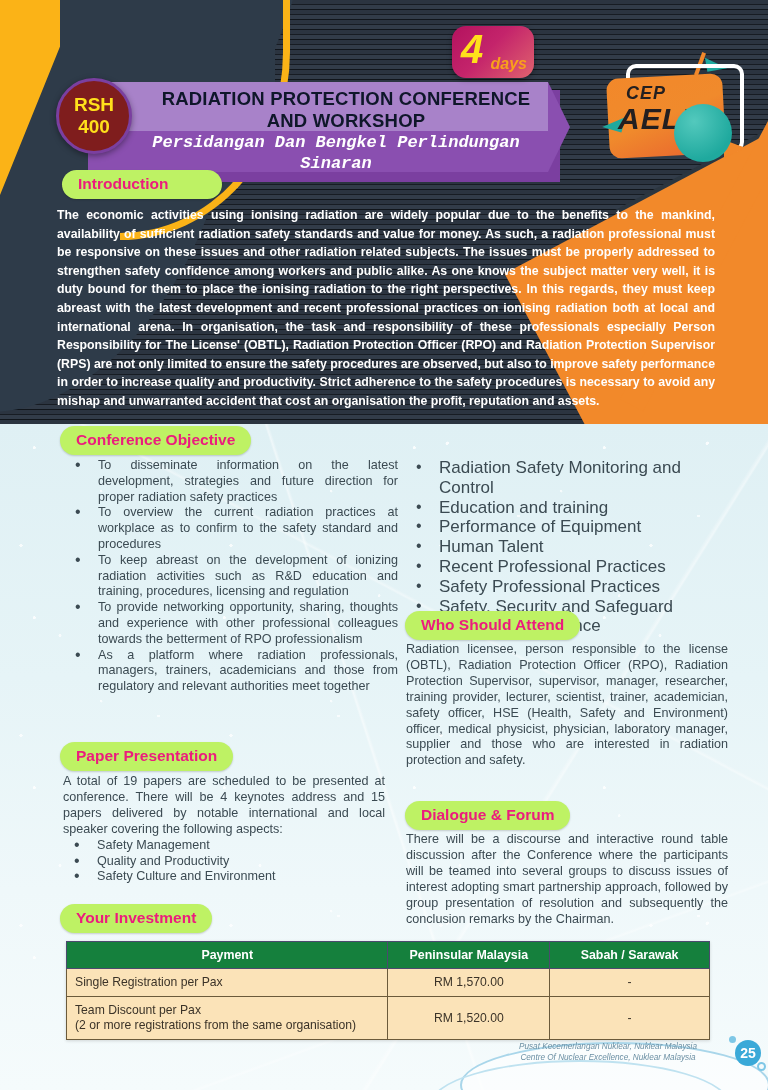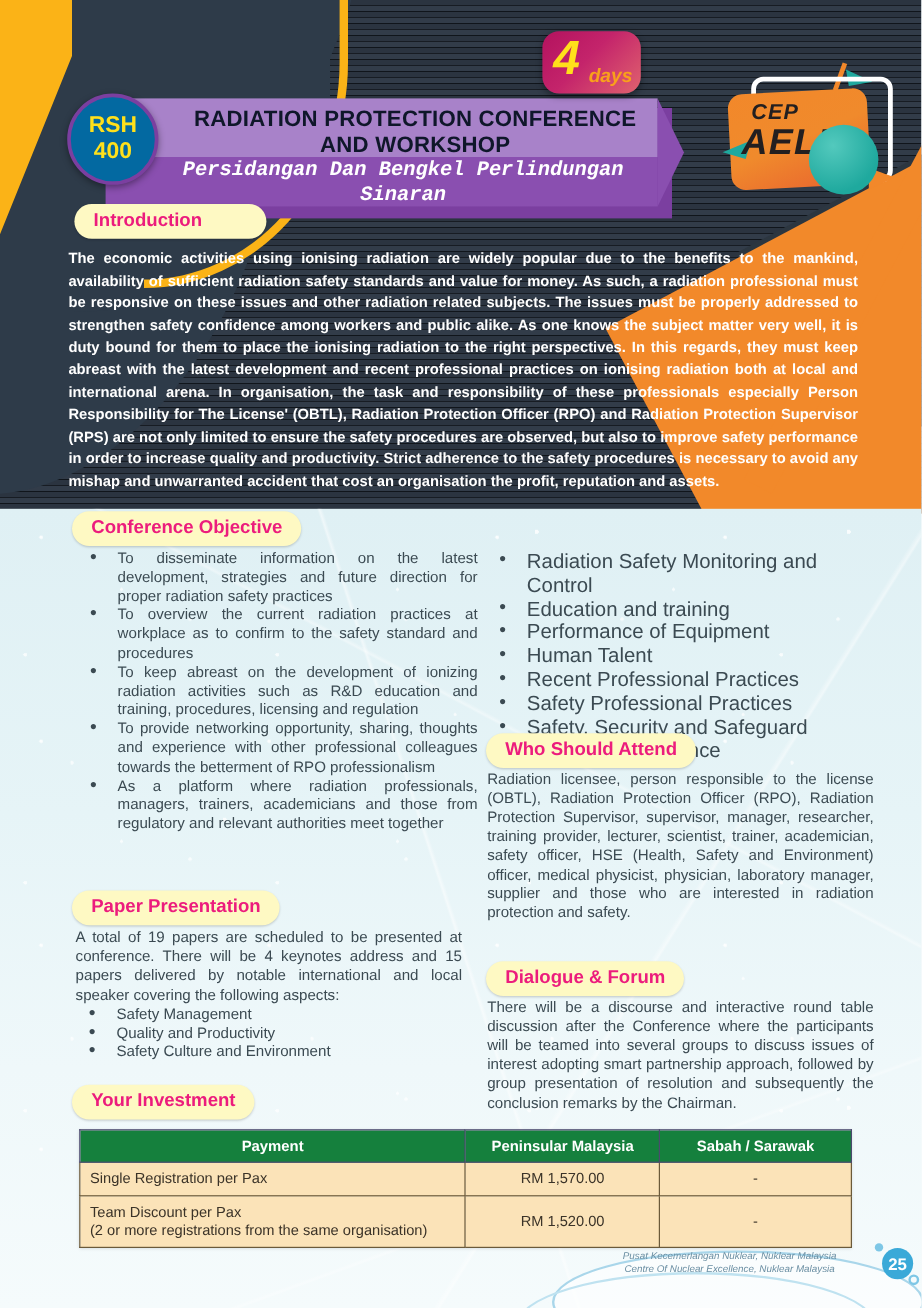--- a/index.html
+++ b/index.html
@@ -254,38 +254,38 @@
     line-height: 21px;
     font-family: Liberation Mono, monospace;
   }
 
   
   .rsh-badge {
     position: absolute;
     left: 56px; top: 78px;
     width: 76px; height: 76px;
     border-radius: 50%;
-    background: #0369a1;
+    background: #7f1d1d;
     border: 3px solid #7b3fa0;
     color: #ffe01b;
     font-weight: bold;
     font-size: 19px;
     line-height: 22px;
     display: flex;
     flex-direction: column;
     align-items: center;
     justify-content: center;
     z-index: 8;
     box-shadow: 0 2px 6px rgba(0,0,0,.4);
   }
 
   
   .pill {
     display: inline-block;
-    background: #fef9c3;
+    background: #bef264;
     color: #ec1c7d;
     font-weight: bold;
     border-radius: 16px;
     padding: 5px 16px 6px 16px;
     font-size: 15.5px;
     line-height: 18px;
     box-shadow: 0 1px 2px rgba(0,0,0,.18);
     white-space: nowrap;
   }
   .pill-intro {

